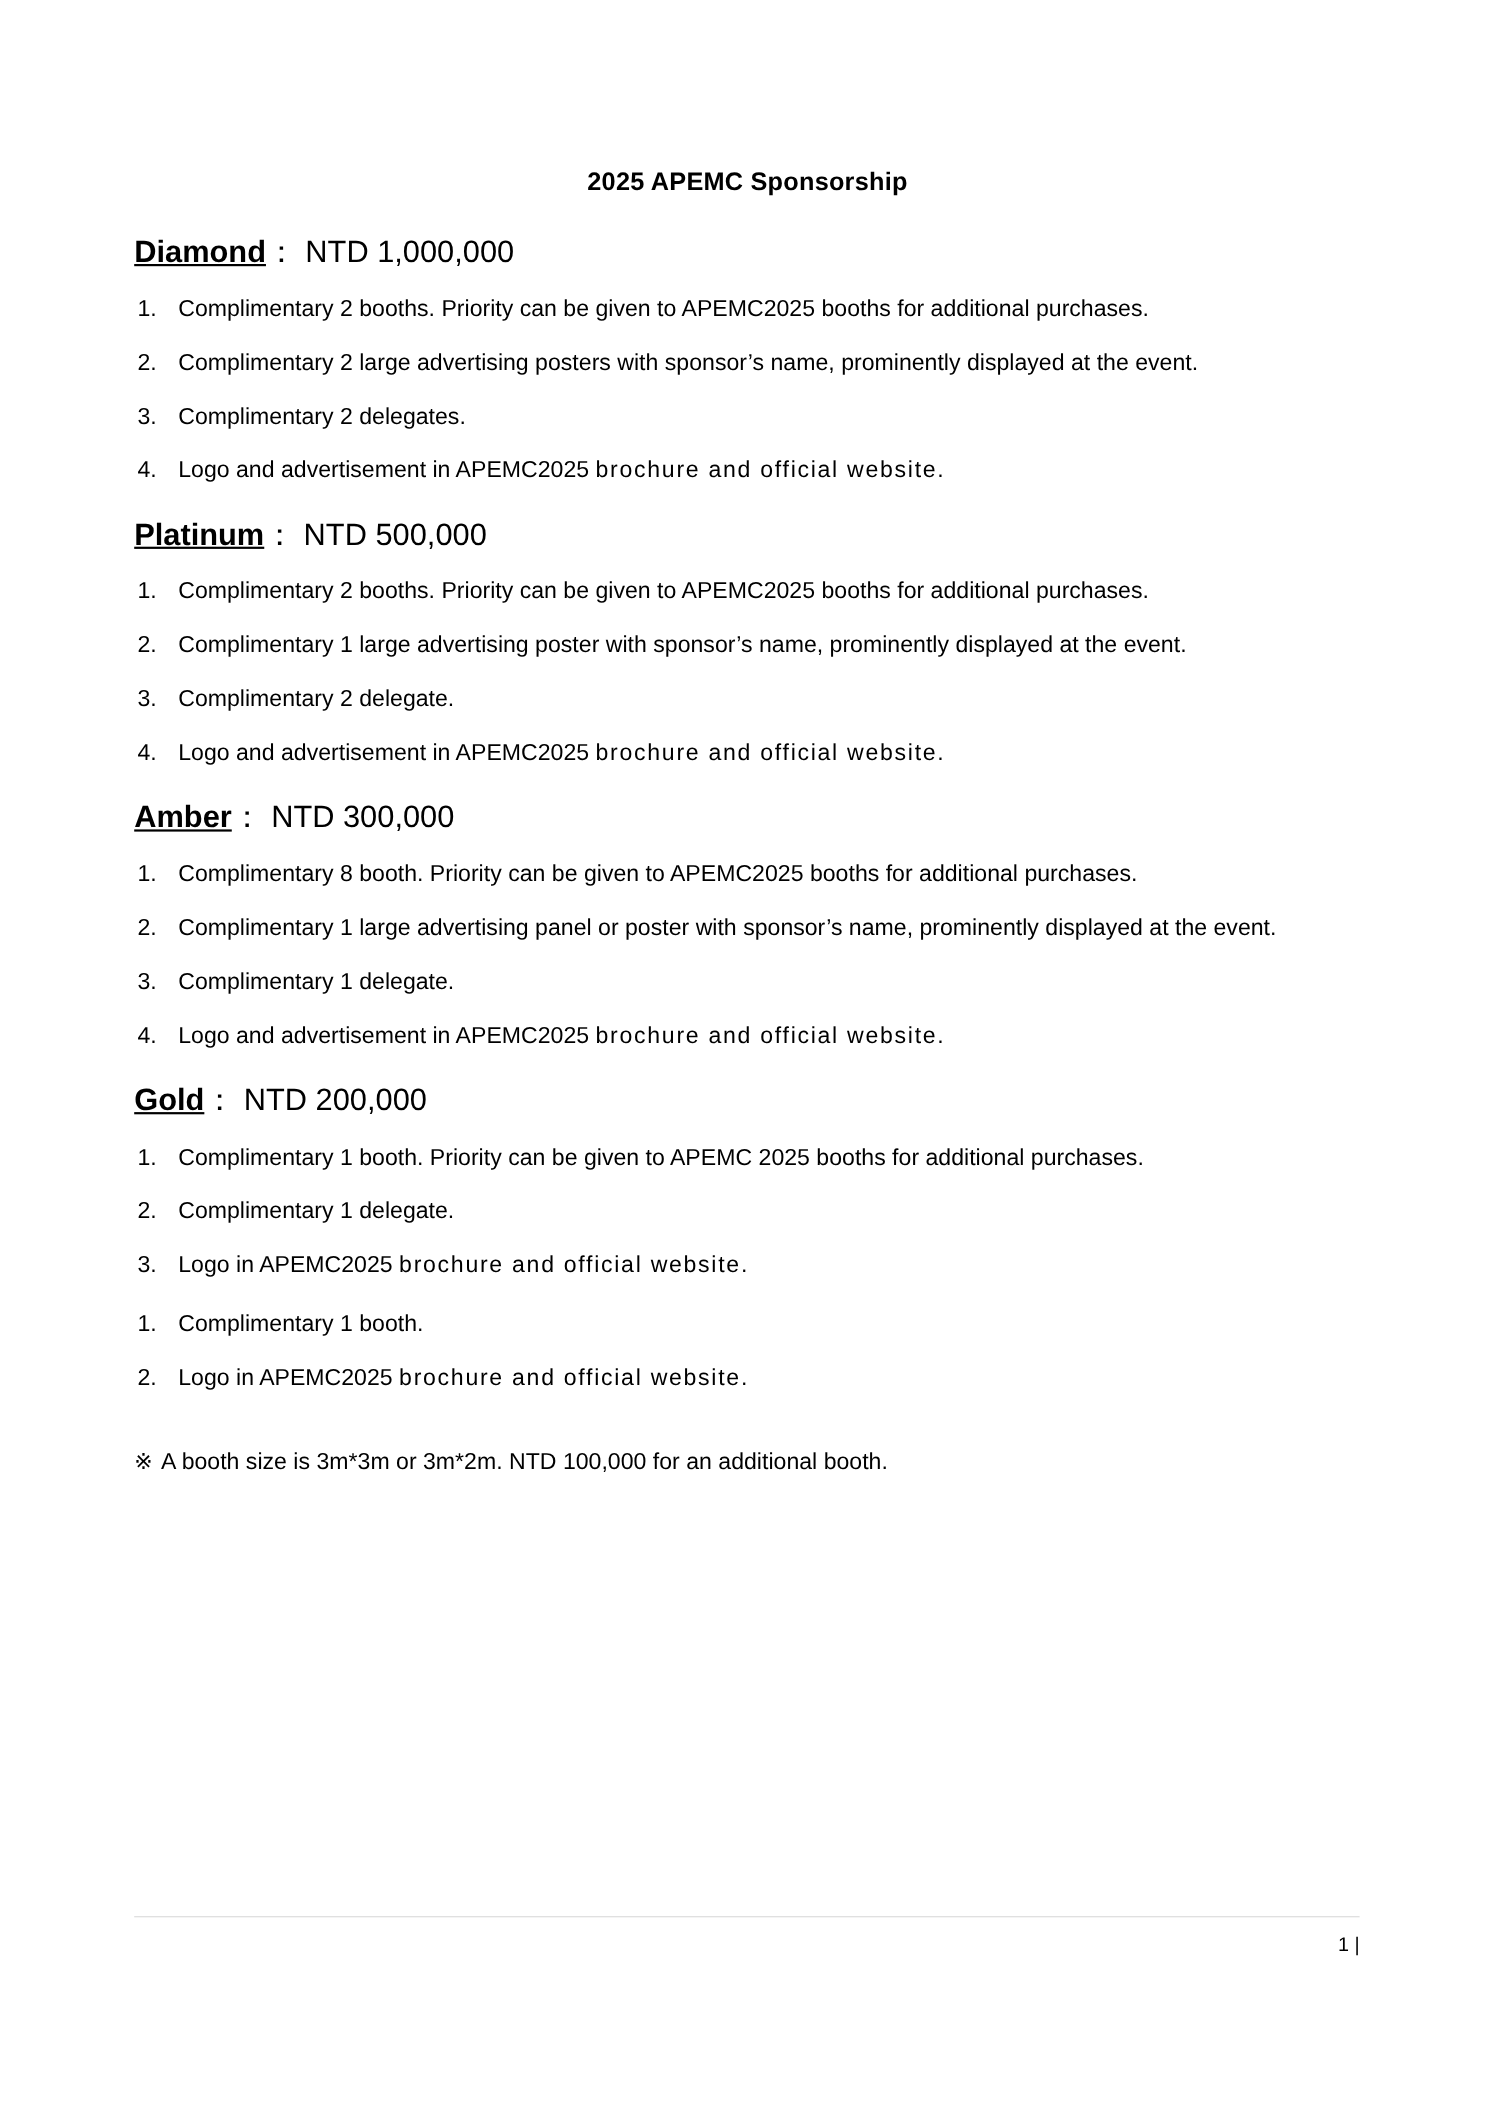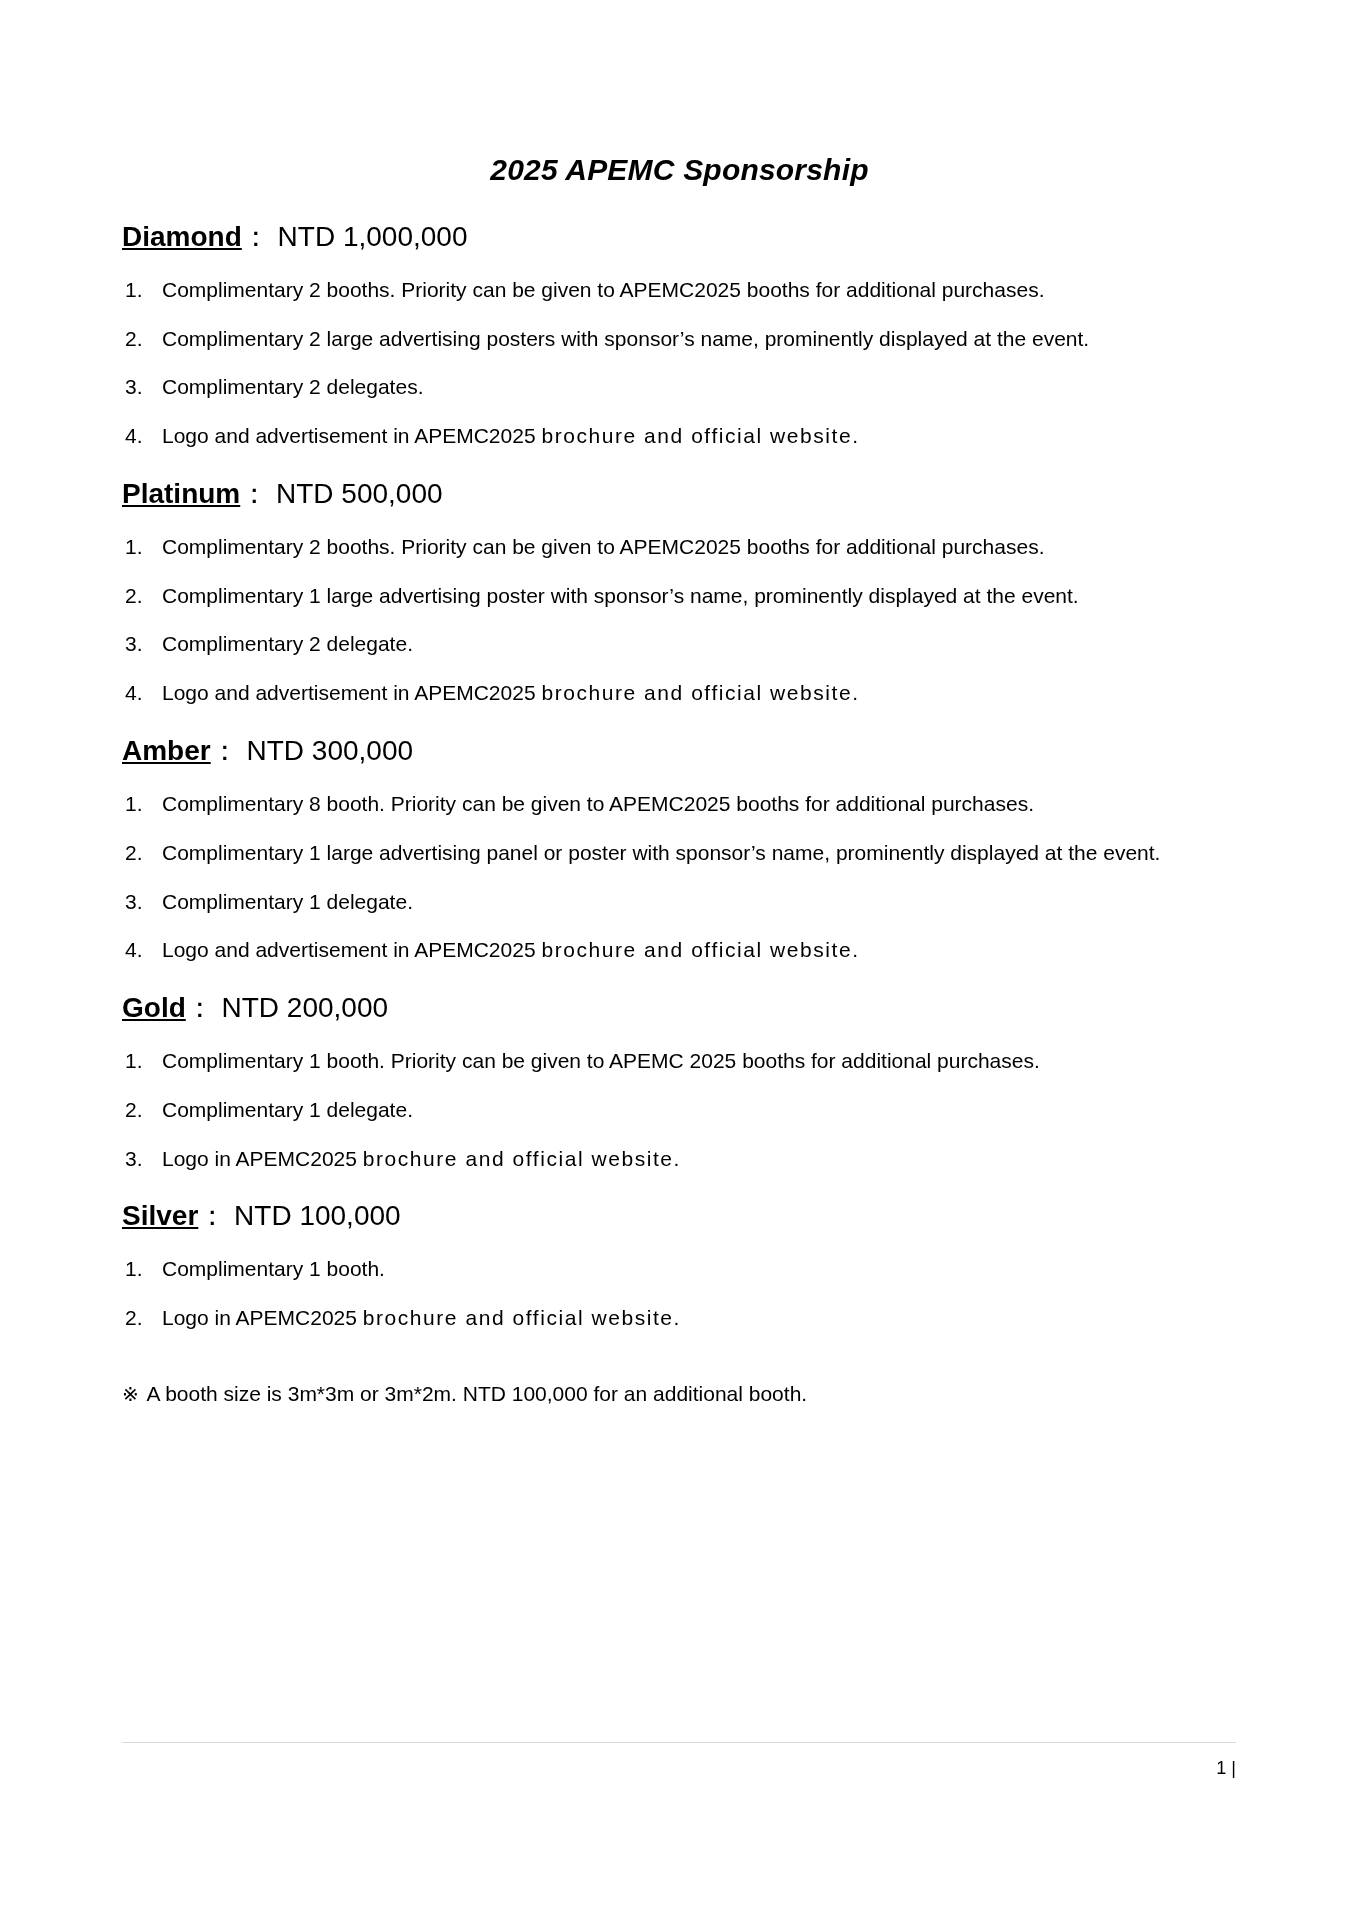--- a/index.html
+++ b/index.html
@@ -21,28 +21,27 @@
     overflow: hidden;
   }
   .content {
     position: absolute;
     left: 122px;
     top: 0;
     width: 1115px;
   }
   .doc-title {
     text-align: center;
-    font-size: 30px;
+    font-size: 23px;
     font-weight: bold;
     letter-spacing: 0.2px;
     margin: 0;
     padding-top: 152px;
     padding-bottom: 0;
     line-height: 1.2;
-    font-style: italic;
   }
   .section {
     margin-top: 30px;
   }
   .section.tight {
     margin-top: 24px;
   }
   .section-heading {
     font-size: 28px;
     line-height: 1.35;
@@ -153,21 +152,20 @@
         </div>
         <div class="section tight">
           <div class="section-heading"><span class="tier">Gold</span><span class="colon">：</span> <span class="amount">NTD 200,000</span></div>
           <ol class="items">
             <li><span class="marker">1.</span><span>Complimentary 1 booth. Priority can be given to APEMC 2025 booths for additional purchases.</span></li>
             <li><span class="marker">2.</span><span>Complimentary 1 delegate.</span></li>
             <li><span class="marker">3.</span><span>Logo in APEMC2025 </span><span class="spaced">brochure and official website.</span></li>
           </ol>
         </div>
         <div class="section tight">
-          <div class="section-heading"><span class="tier">Silver</span><span class="colon">：</span> <span class="amount">NTD 100,000</span></div>
           <ol class="items">
             <li><span class="marker">1.</span><span>Complimentary 1 booth.</span></li>
             <li><span class="marker">2.</span><span>Logo in APEMC2025 </span><span class="spaced">brochure and official website.</span></li>
           </ol>
         </div>
       </div>
 
     <p class="note">
       <span class="mark">※</span>
       <span>A booth size is 3m*3m or 3m*2m. NTD 100,000 for an additional booth.</span>

